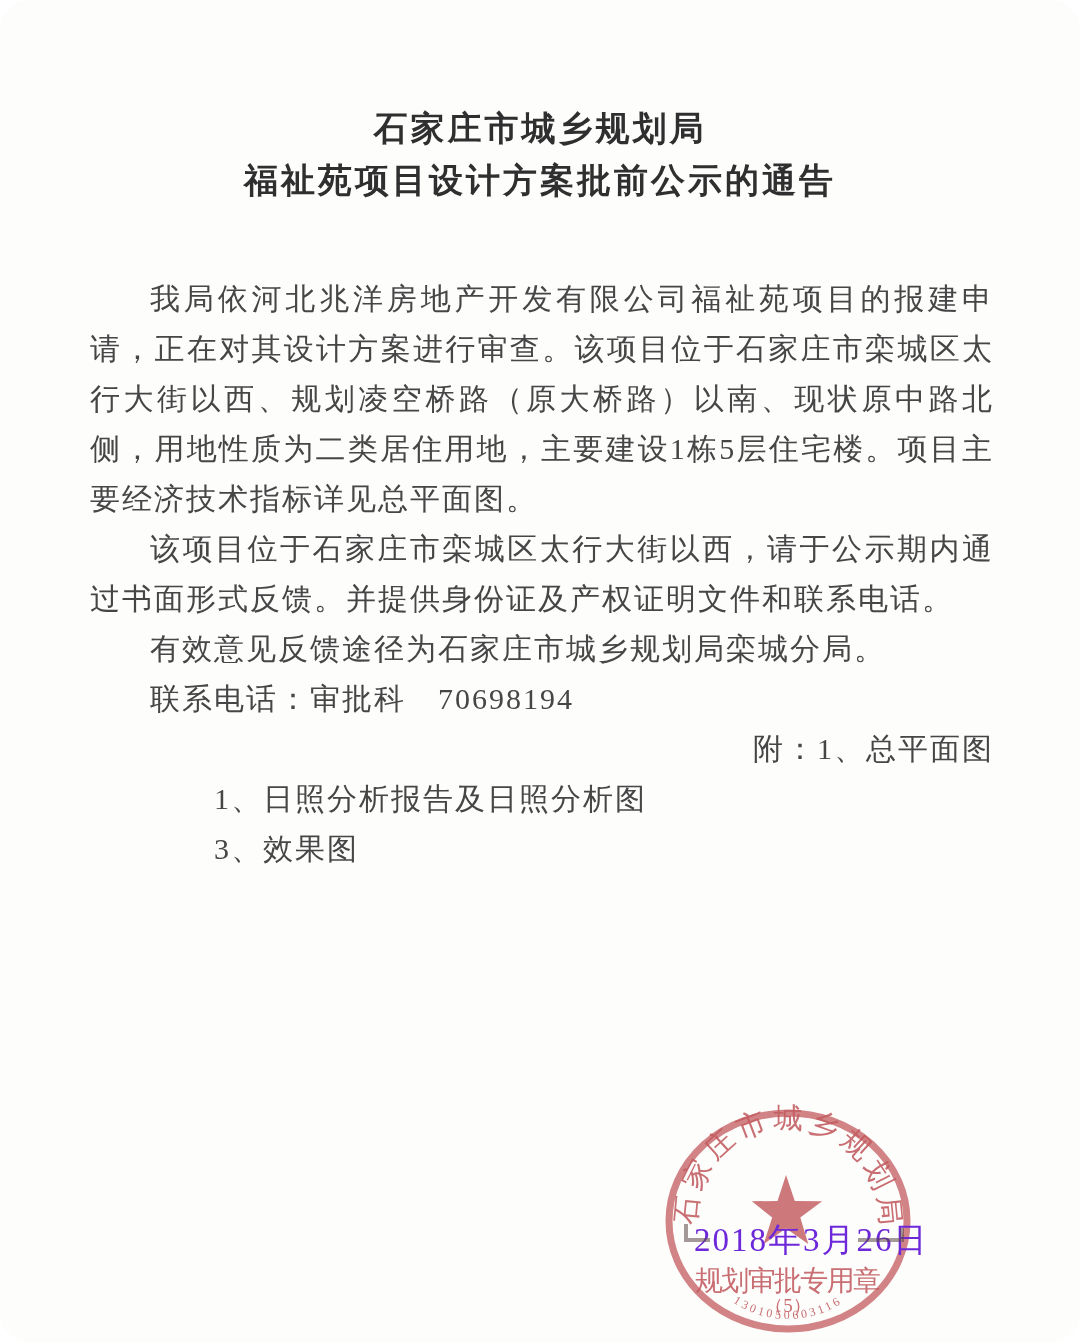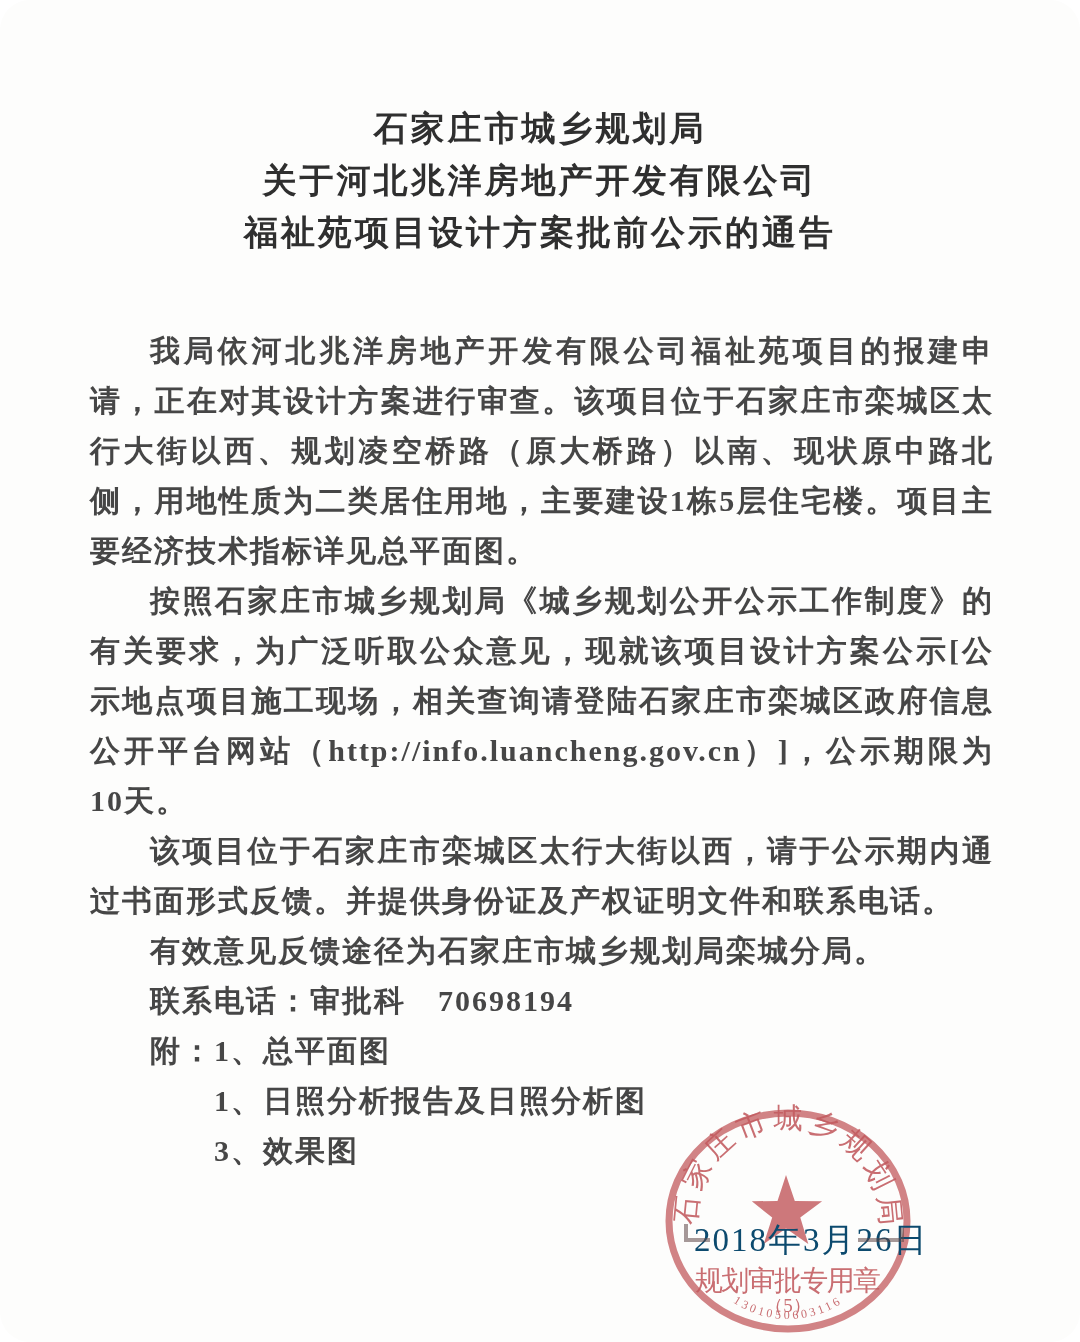--- a/index.html
+++ b/index.html
@@ -23,38 +23,37 @@
     line-height: 52px;
     letter-spacing: 3px;
     color: #2f2f2f;
   }
   .body-block {
     width: 904px;
     margin: 68px 0 0 90px;
     font-size: 30px;
     line-height: 50px;
     letter-spacing: 2px;
-    font-weight: bold;
   }
   .para {
     margin: 0;
     text-indent: 2em;
     text-align: justify;
   }
   .line { margin: 0; text-indent: 2em; }
   .attach p { margin: 0; }
-  .attach-first { padding-left: 60px; }
+  .attach-first { padding-left: 60px; text-align: right; }
   .attach-rest { padding-left: 124px; }
   .issue-date {
     position: absolute;
     left: 694px;
     top: 1218px;
     font-size: 33px;
     letter-spacing: 2px;
-    color: #0c4a6e;
+    color: #6d28d9;
     z-index: 3;
     white-space: nowrap;
   }
   .seal {
     position: absolute;
     left: 653px;
     top: 1098px;
     width: 270px;
     height: 244px;
     z-index: 2;
@@ -82,27 +81,25 @@
     border-bottom: 4px solid #5e4747;
   }
 </style>
 </head>
 <body>
 
 <div class="page">
 
   <header class="title-block">
     <div class="title-line">石家庄市城乡规划局</div>
-    <div class="title-line">关于河北兆洋房地产开发有限公司</div>
     <div class="title-line">福祉苑项目设计方案批前公示的通告</div>
   </header>
 
   <main class="body-block">
     <p class="para">我局依河北兆洋房地产开发有限公司福祉苑项目的报建申请，正在对其设计方案进行审查。该项目位于石家庄市栾城区太行大街以西、规划凌空桥路（原大桥路）以南、现状原中路北侧，用地性质为二类居住用地，主要建设1栋5层住宅楼。项目主要经济技术指标详见总平面图。</p>
-    <p class="para">按照石家庄市城乡规划局《城乡规划公开公示工作制度》的有关要求，为广泛听取公众意见，现就该项目设计方案公示[公示地点项目施工现场，相关查询请登陆石家庄市栾城区政府信息公开平台网站（http://info.luancheng.gov.cn）]，公示期限为10天。</p>
     <p class="para">该项目位于石家庄市栾城区太行大街以西，请于公示期内通过书面形式反馈。并提供身份证及产权证明文件和联系电话。</p>
     <p class="para">有效意见反馈途径为石家庄市城乡规划局栾城分局。</p>
     <p class="line">联系电话：审批科　70698194</p>
 
     <div class="attach">
       <p class="attach-first"><span>附：</span><span>1、总平面图</span></p>
       <p class="attach-rest">1、日照分析报告及日照分析图</p>
       <p class="attach-rest">3、效果图</p>
     </div>
   </main>

